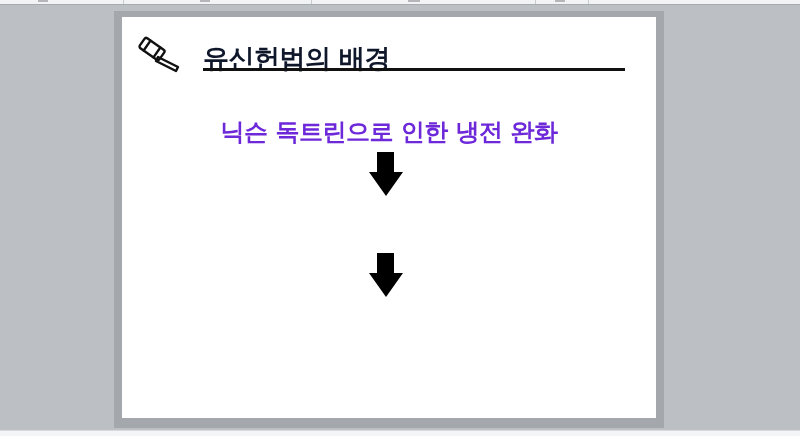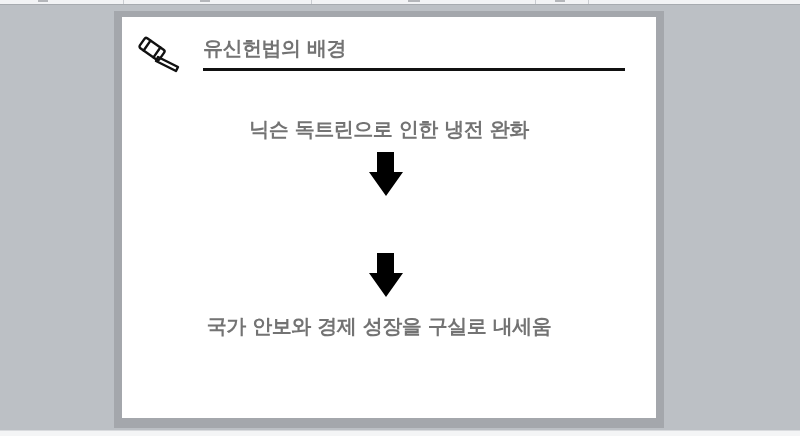--- a/index.html
+++ b/index.html
@@ -21,29 +21,29 @@
   .slide-frame {
     position: absolute; left: 114px; top: 11px; width: 550px; height: 417px;
     background: #a4a7ac;
   }
   .slide {
     position: absolute; left: 122px; top: 17px; width: 534px; height: 401px;
     background: #ffffff;
   }
   .gavel { position: absolute; left: 16px; top: 16px; width: 48px; height: 40px; }
   .title {
-    position: absolute; left: 81px; top: 18px;
-    font-size: 20px; font-weight: bold; color: #737373; letter-spacing: -0.5px;
+    position: absolute; left: 81px; top: 24px;
+    font-size: 26px; font-weight: bold; color: #0f172a; letter-spacing: -0.5px;
   }
   .title-rule {
     position: absolute; left: 81px; top: 51px; width: 422px; height: 3px; background: #111;
   }
   .line {
     position: absolute; left: 0; width: 534px; text-align: center;
-    font-size: 20px; font-weight: bold; color: #737373; letter-spacing: -0.5px;
+    font-size: 24px; font-weight: bold; color: #6d28d9; letter-spacing: -0.5px;
   }
   .line1 { top: 99px; }
   .line2 { top: 194px; left: -14px; }
   .line3 { top: 296px; left: -10px; }
   .arrow { position: absolute; width: 34px; height: 44px; }
   .arrow1 { left: 247px; top: 135px; }
   .arrow2 { left: 247px; top: 236px; }
   .bottom-bar {
     position: absolute; left: 0; top: 430px; width: 800px; height: 6px;
     background: #f4f5f6; border-top: 1px solid #d9dbde;
@@ -81,16 +81,15 @@
   <div class="title">유신헌법의 배경</div>
   <div class="title-rule"></div>
 
   <div class="line line1">닉슨 독트린으로 인한 냉전 완화</div>
   <svg class="arrow arrow1" viewBox="0 0 34 44">
     <polygon points="8,0 25,0 25,20 34,20 17,44 0,20 8,20" fill="#000"></polygon>
   </svg>
   <svg class="arrow arrow2" viewBox="0 0 34 44">
     <polygon points="8,0 25,0 25,20 34,20 17,44 0,20 8,20" fill="#000"></polygon>
   </svg>
-  <div class="line line3">국가 안보와 경제 성장을 구실로 내세움</div>
 </div>
 
 <div class="bottom-bar"></div>
 
 </body></html>

